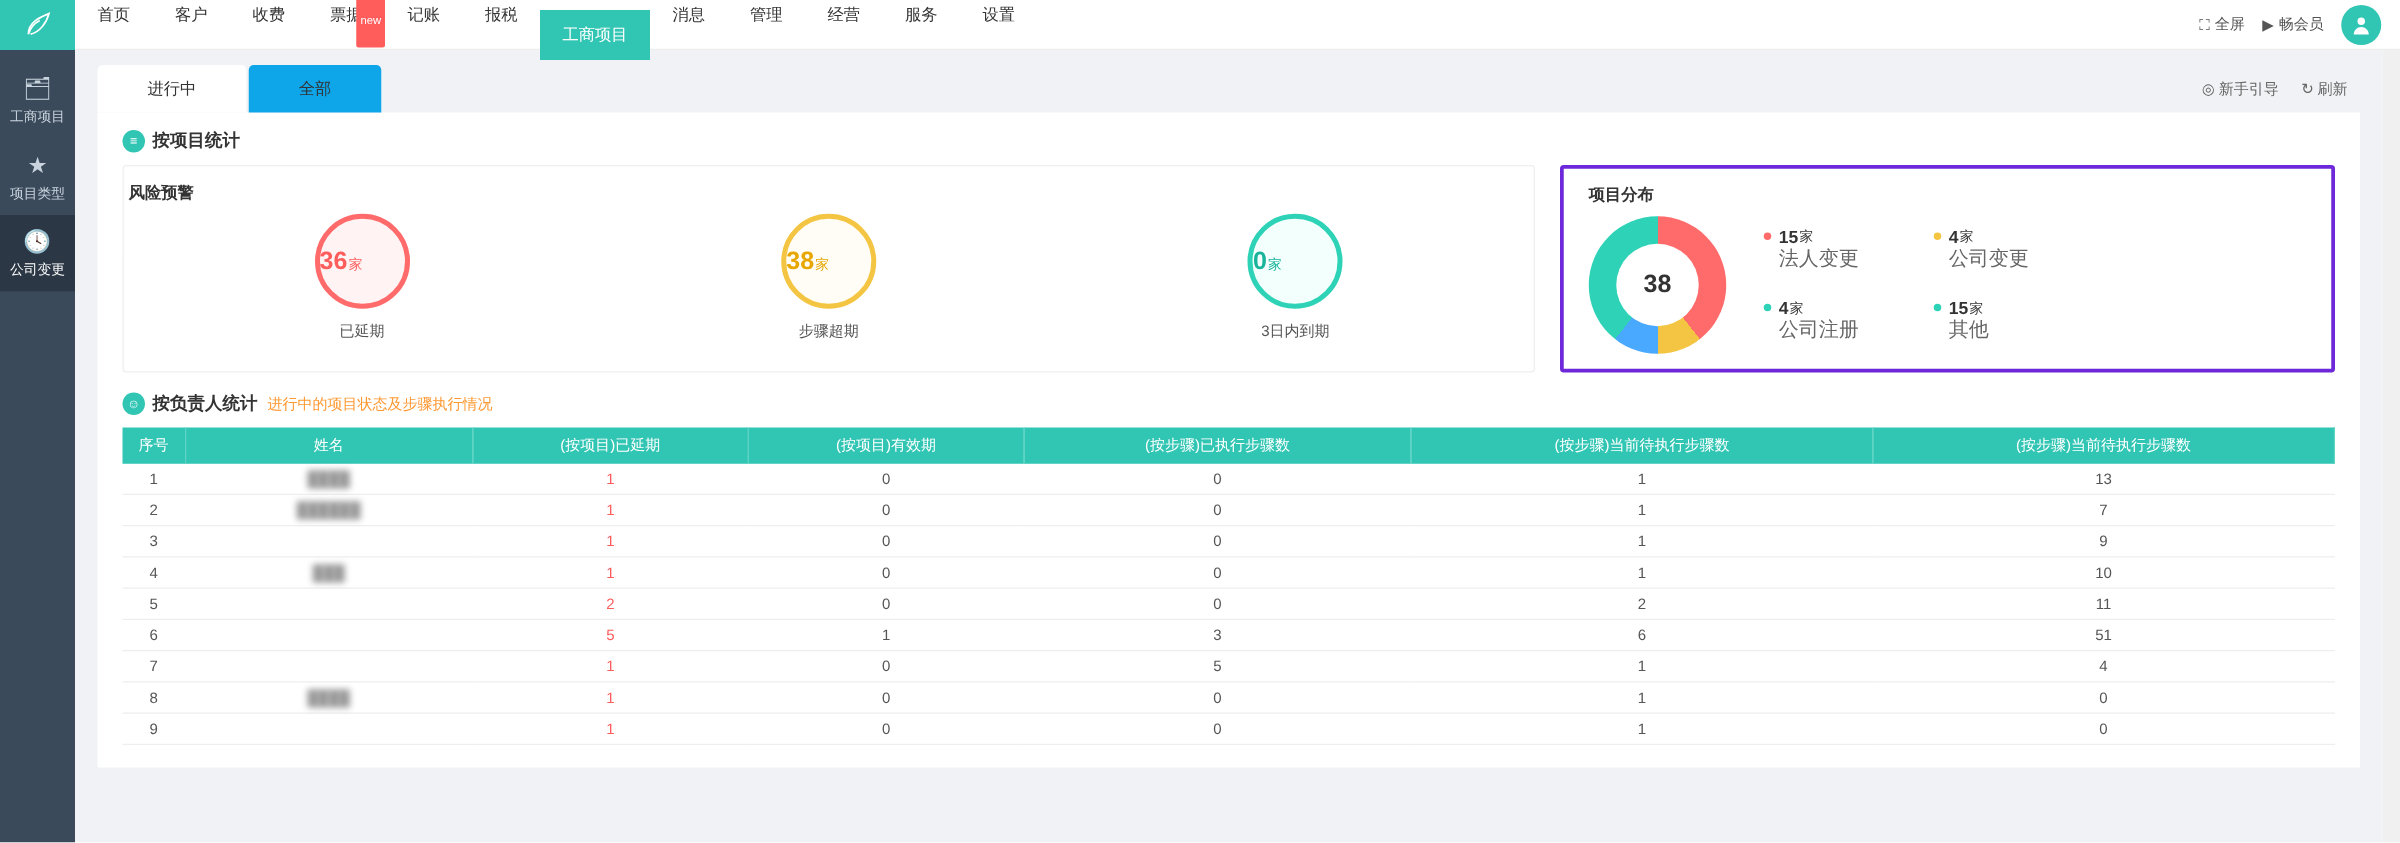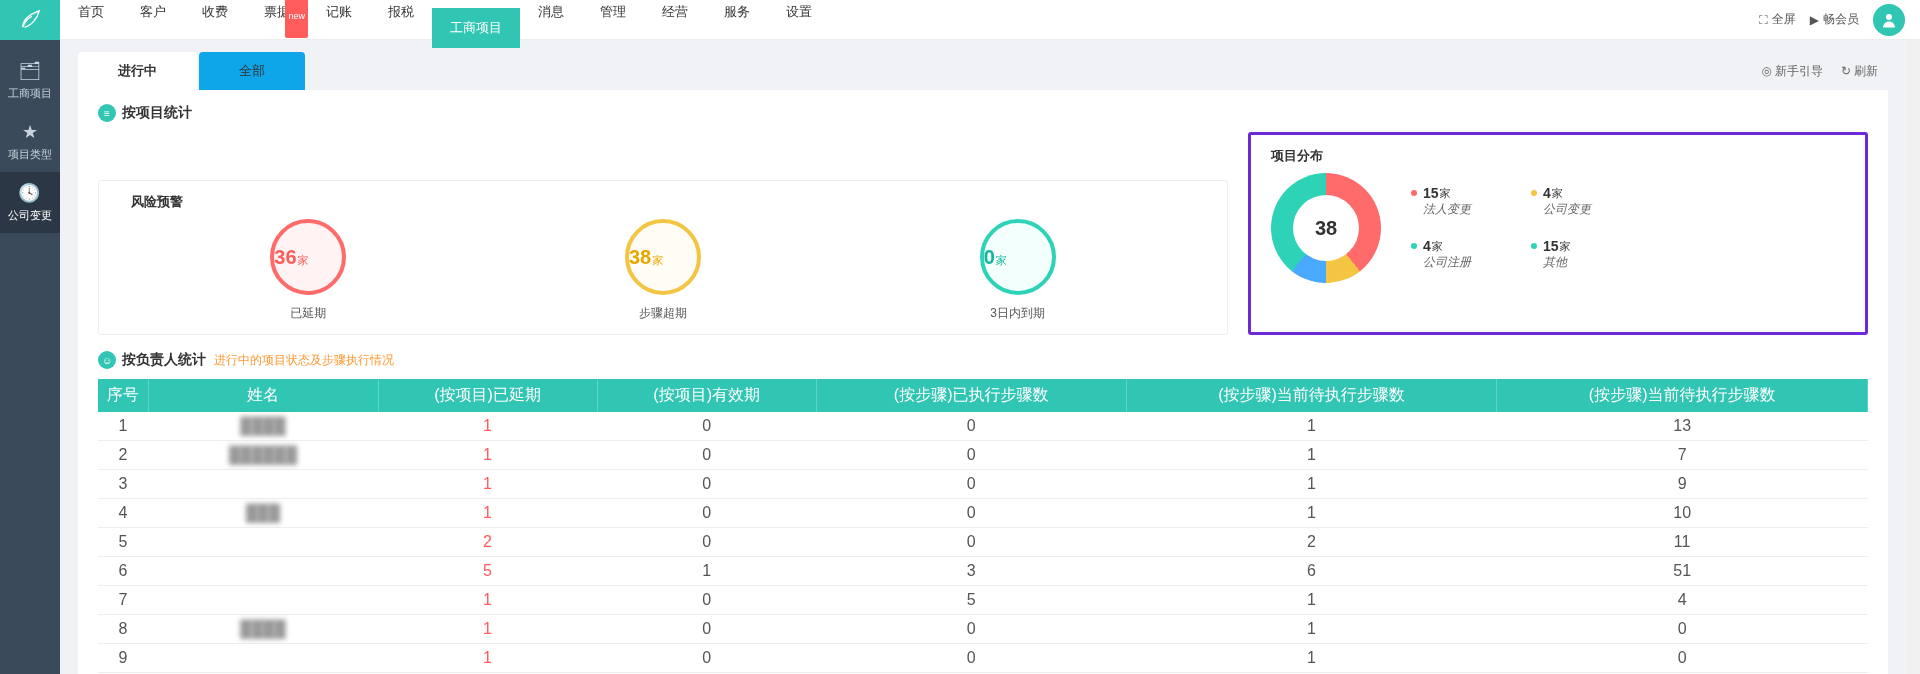--- a/index.html
+++ b/index.html
@@ -17,28 +17,28 @@
 .avatar svg { width:18px; height:18px; fill:#fff; }
 .body-row { display:flex; height:634px; }
 .sidebar { width:60px; background:#3a4a5a; display:flex; flex-direction:column; padding-top:10px; }
 .side-item { color:#c9d3de; text-align:center; padding:10px 0; cursor:pointer; font-size:11px; }
 .side-item.active { background:#2b3744; color:#fff; }
 .side-item .icon { display:block; font-size:18px; margin-bottom:4px; }
 .main { flex:1; background:#f0f2f5; overflow:auto; padding:12px 18px 0 18px; }
 .tabs-row { display:flex; align-items:center; background:#f0f2f5; }
 .tabs { display:flex; }
 .tab { padding:10px 40px; background:#0ea5e9; font-size:13px; cursor:pointer; border-top-left-radius:4px; border-top-right-radius:4px; margin-right:2px; }
-.tab.active { background:#fff; font-weight:bold; }
+.tab.active { background:#fff; font-weight:normal; }
 .tabs-right { margin-left:auto; display:flex; gap:18px; padding-right:10px; color:#666; }
 .tabs-right span { cursor:pointer; display:flex; align-items:center; gap:3px; }
 .panel { background:#fff; padding:14px 20px 18px 20px; }
 .section-title { display:flex; align-items:center; font-size:14px; font-weight:bold; margin-bottom:10px; }
 .sec-icon { width:18px; height:18px; border-radius:50%; background:#31c5b3; color:#fff; display:inline-flex; align-items:center; justify-content:center; font-size:10px; margin-right:6px; }
 .stats-row { display:flex; gap:20px; }
-.risk-box { flex:1; border:1px solid #eee; border-radius:3px; padding:12px 32px;margin-top:48px; }
+.risk-box { flex:1; border:1px solid #eee; border-radius:3px; padding:12px 4px; }
 .risk-title { font-size:13px; font-weight:bold; margin-bottom:8px; }
 .risk-cards { display:flex; justify-content:space-around; }
 .risk-card { text-align:center; }
 .ring { width:76px; height:76px; border-radius:50%; display:flex; align-items:center; margin:0 auto 10px; position:relative; }
 .ring-inner { display:flex; align-items:baseline; gap:1px;}
 .ring-num { font-size:20px; font-weight:bold; }
 .ring-unit { font-size:11px; }
 .ring1 { border:4px solid #ff6b6b; background:#fff3f3; }
 .ring1 .ring-num, .ring1 .ring-unit { color:#ff5c5c; }
 .ring2 { border:4px solid #f4c542; background:#fffdf5; }
@@ -50,24 +50,24 @@
 .dist-body { display:flex; align-items:center; }
 .donut-wrap { position:relative; width:110px; height:110px; margin-right:30px; }
 .donut-center { position:absolute; top:50%; left:50%; transform:translate(-50%,-50%); font-size:20px; font-weight:bold; }
 .donut { width:110px; height:110px; border-radius:50%; background:conic-gradient(#ff6b6b 0 142deg, #f4c542 142deg 180deg, #49a9ff 180deg 218deg, #2ed3b7 218deg 360deg); position:relative; }
 .donut::after { content:""; position:absolute; top:22px; left:22px; right:22px; bottom:22px; background:#fff; border-radius:50%; }
 .legend-grid { display:grid; grid-template-columns:1fr 1fr; gap:20px 60px; }
 .legend-item {}
 .legend-value { font-size:14px; font-weight:bold; display:flex; align-items:center; }
 .legend-dot { width:6px; height:6px; border-radius:50%; margin-right:6px; display:inline-block; }
 .legend-unit { font-size:11px; font-weight:normal; margin-left:1px;}
-.legend-label { font-size:12px; color:#666; margin-left:12px;font-style:italic; }
+.legend-label { font-size:16px; color:#666; margin-left:12px; }
 .section2 { margin-top:16px; display:flex; align-items:center; }
 .section2 .sub { font-size:12px; color:#ff9933; font-weight:normal; margin-left:8px; }
-.table { width:100%; margin-top:8px; border-collapse:collapse; font-size:16px; }
+.table { width:100%; margin-top:8px; border-collapse:collapse; font-size:12px; }
 .table th { background:#31c5b3; color:#fff; font-weight:normal; padding:6px 4px; text-align:center; border-right:1px solid #5dd4c5; }
 .table th:first-child { width:50px; }
 .table th:nth-child(2) { width:230px; }
 .table tbody tr { border-bottom:1px solid #eee; }
 .table td { padding:5px 4px; text-align:center; color:#555; }
 .table td.red { color:#ff5c5c; }
 .blur { color:transparent; text-shadow:0 0 5px rgba(0,0,0,0.4); user-select:none; }
 .scroll-track { width:14px; background:#f0f0f0; }
 </style>
 </head>

